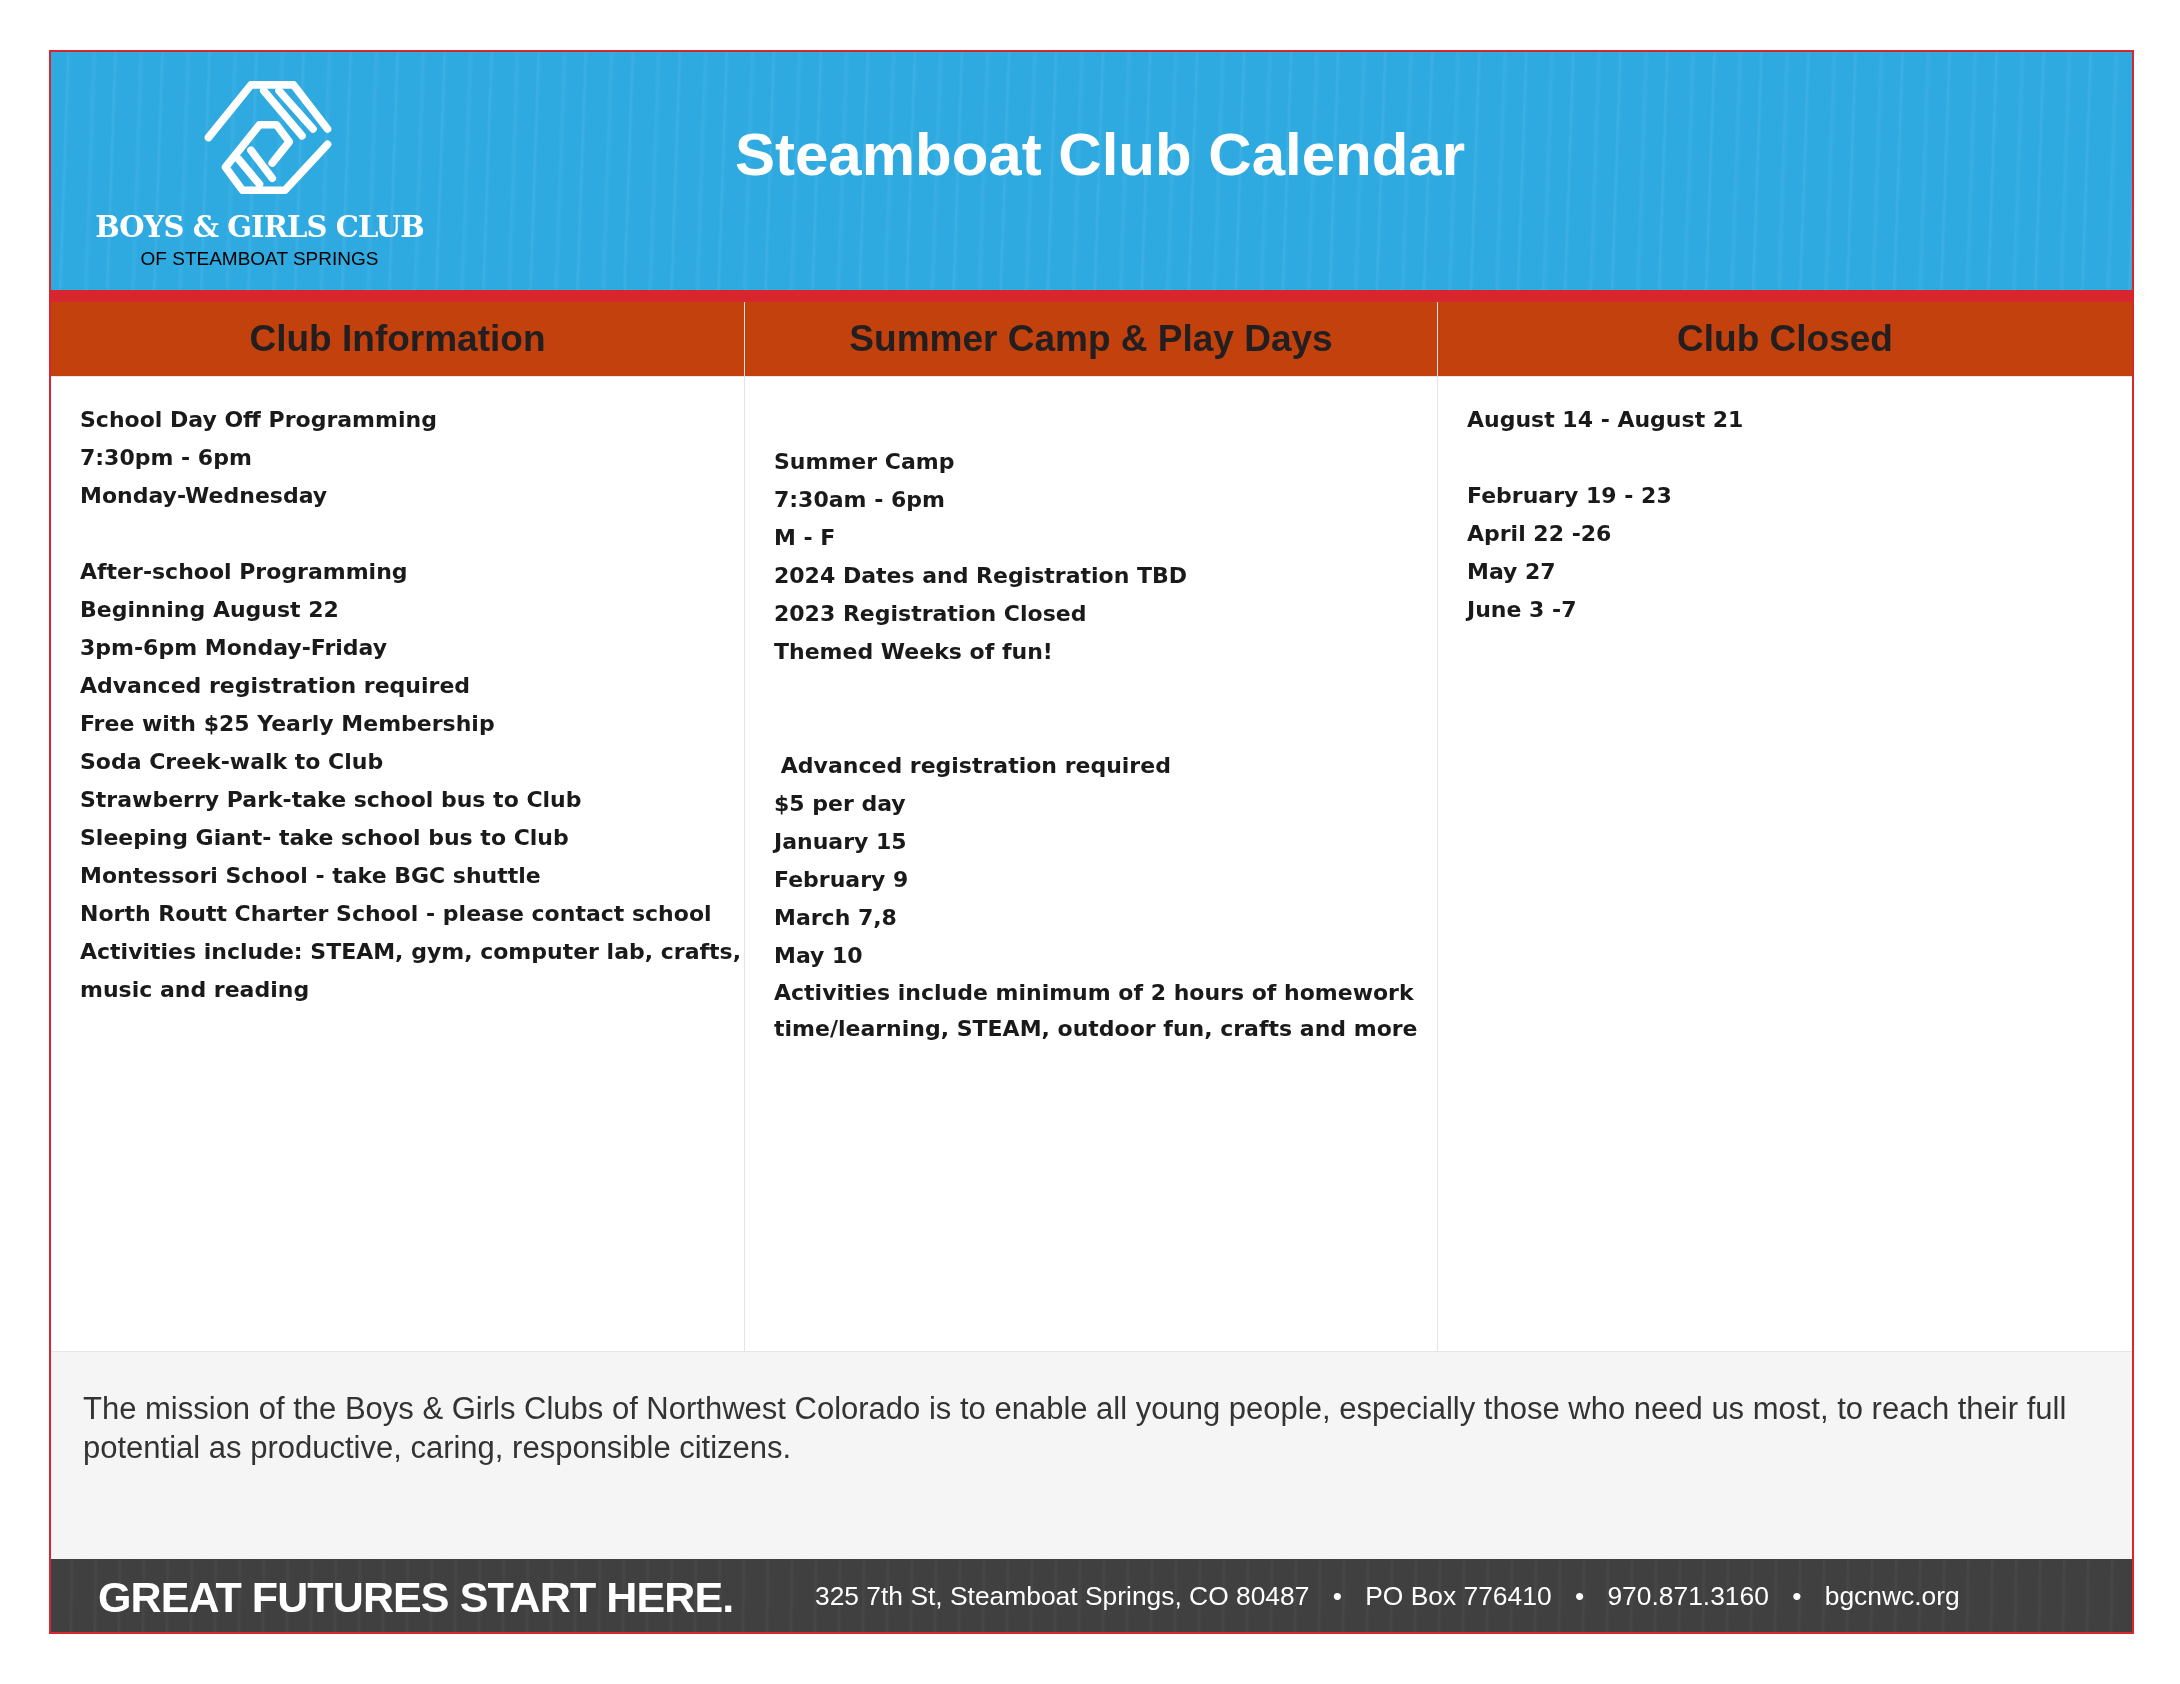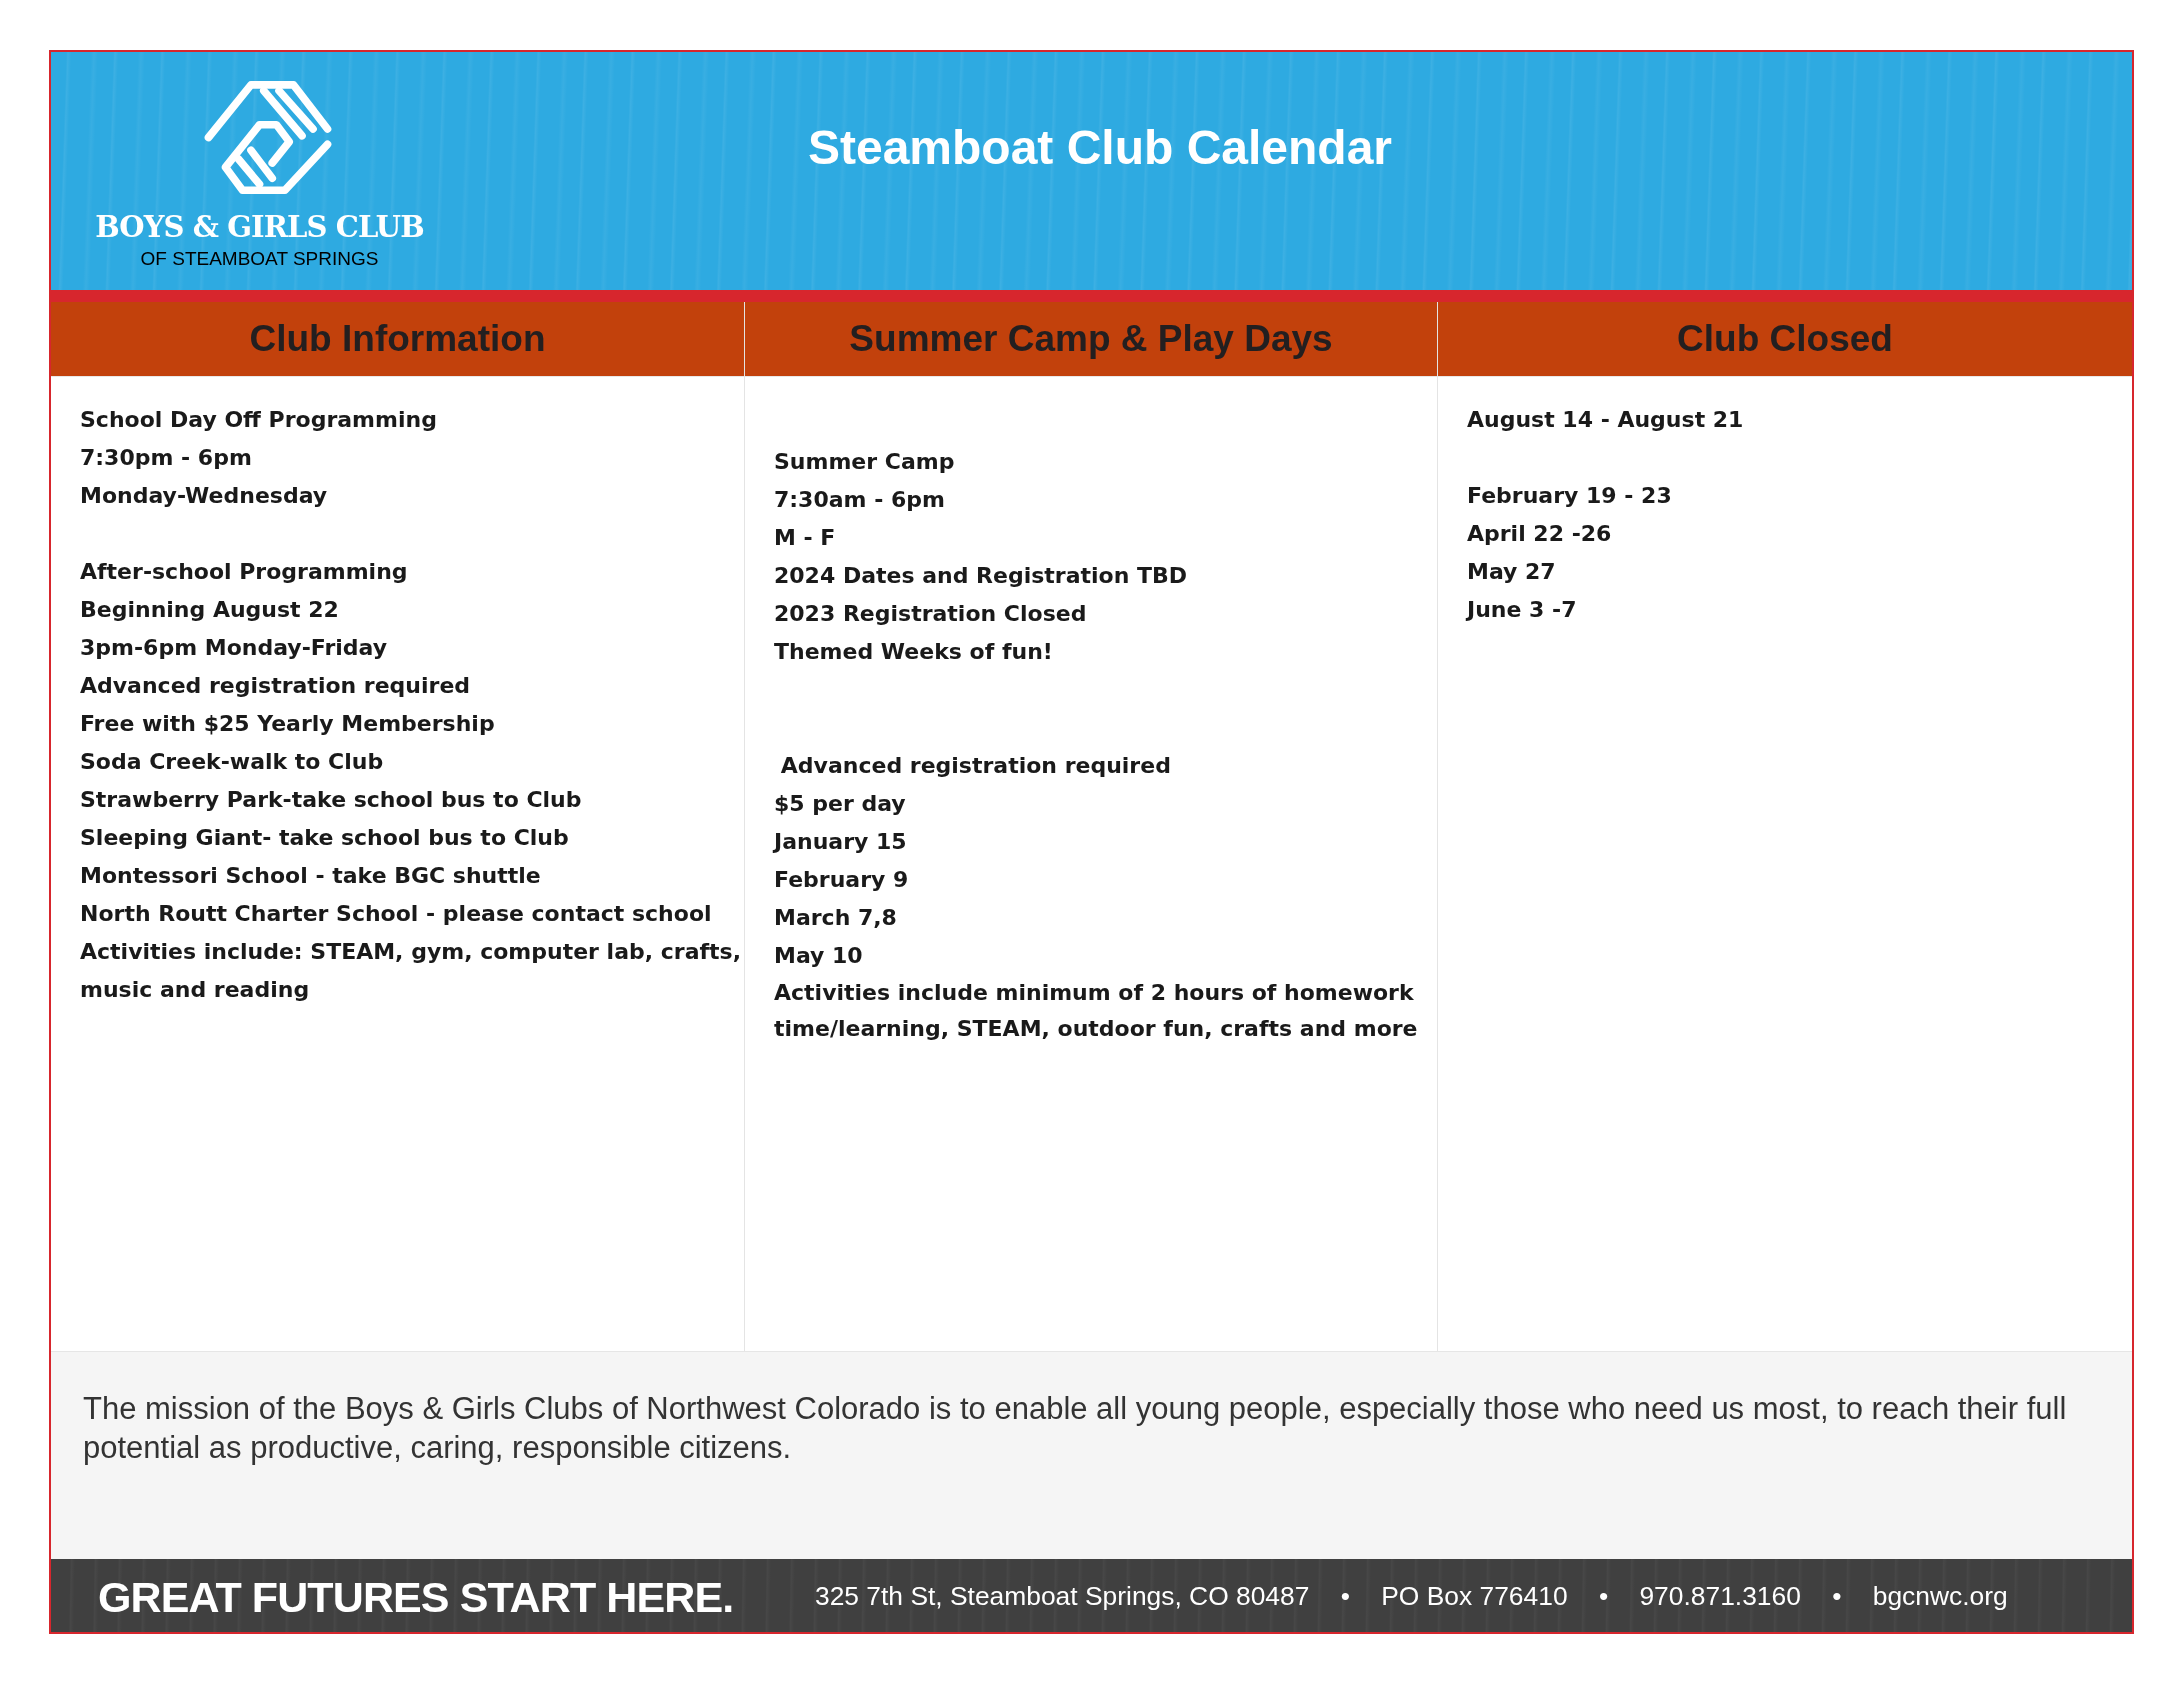--- a/index.html
+++ b/index.html
@@ -5,36 +5,36 @@
   html, body { margin:0; padding:0; background:#ffffff; }
   body { width:2181px; height:1685px; position:relative; overflow:hidden; font-family:"Liberation Sans", sans-serif; }
   .frame { position:absolute; left:49px; top:50px; width:2081px; height:1580px; border:2.6px solid #d7262d; background:#ffffff; overflow:hidden; }
   .header { position:absolute; left:0; top:0; width:100%; height:238px; background:#2eaae1; overflow:hidden; }
   .header .streaks { position:absolute; inset:0; background:
       repeating-linear-gradient(92deg, rgba(255,255,255,0.0) 0px, rgba(255,255,255,0.0) 15.3px, rgba(255,255,255,0.07) 17px, rgba(255,255,255,0.0) 20.4px, rgba(255,255,255,0.0) 40px, rgba(255,255,255,0.05) 43px, rgba(255,255,255,0.0) 47px); }
   .logo { position:absolute; left:34px; top:25.6px; width:341px; height:200px; }
   .logo svg { position:absolute; left:119px; top:0; }
   .logo-name { position:absolute; left:8.5px; top:132px; width:332px; text-align:center; color:#fff; font-family:"DejaVu Serif", serif; font-weight:bold; font-size:29px; letter-spacing:-0.9px; white-space:nowrap; }
   .logo-sub { position:absolute; left:8.5px; top:170px; width:332px; text-align:center; color:#000000; font-family:"Liberation Sans", sans-serif; font-size:19px; white-space:nowrap; }
-  .page-title { position:absolute; left:0; right:0; top:68px; text-align:center; color:#ffffff; font-weight:bold; font-size:48px; padding-left:17px; }
+  .page-title { position:absolute; left:0; right:0; top:68px; text-align:center; color:#ffffff; font-weight:bold; font-size:60px; padding-left:17px; }
   .redbar { position:absolute; left:0; top:238px; width:100%; height:12px; background:#d7262d; }
   .cols { position:absolute; left:0; top:250px; width:100%; height:1049px; display:flex; }
   .col { position:relative; height:100%; border-right:1.7px solid #e4e4e4; box-sizing:border-box; }
   .col:last-child { border-right:none; }
   .col-head { height:75px; background:#c2410c; border-bottom:1.7px solid #e8e8e8; box-sizing:border-box; display:flex; align-items:center; justify-content:center; font-weight:bold; font-size:37px; color:#231f20; }
   .col-body { padding:24px 29px 0 29px; font-family:"DejaVu Sans", sans-serif; font-weight:bold; font-size:22px; line-height:38px; color:#1a1a1a; }
   .col-body .line { white-space:nowrap; }
   .col-body .blank { height:38px; }
   .bird { position:absolute; right:23px; top:1232px; width:66px; height:68px; }
   .mission { position:absolute; left:0; top:1299px; width:100%; height:208px; background:#f5f5f5; border-top:1.7px solid #e6e6e6; box-sizing:border-box; }
   .mission p { margin:0; position:absolute; left:32px; top:37px; width:2027px; font-size:31px; line-height:39px; color:#333333; }
   .footer { position:absolute; left:0; top:1507px; width:100%; height:73px; background:#404040; overflow:hidden; }
   .footer .streaks { position:absolute; inset:0; background:repeating-linear-gradient(91deg, rgba(255,255,255,0) 0px, rgba(255,255,255,0) 19px, rgba(255,255,255,0.04) 20.4px, rgba(255,255,255,0) 24px); }
   .slogan { position:absolute; left:47px; top:13.6px; color:#ffffff; font-weight:bold; font-size:43px; letter-spacing:-0.9px; white-space:nowrap; }
-  .contact { position:absolute; left:764px; top:22px; color:#ffffff; font-size:26.4px; white-space:nowrap; display:flex; gap:16px; }
+  .contact { position:absolute; left:764px; top:22px; color:#ffffff; font-size:26.4px; white-space:nowrap; display:flex; gap:8px; }
   .contact .sep { padding:0 15.3px; }
 </style>
 </head>
 <body>
 
 <div class="frame">
 
   <div class="header">
     <div class="streaks"></div>
     <div class="logo">

